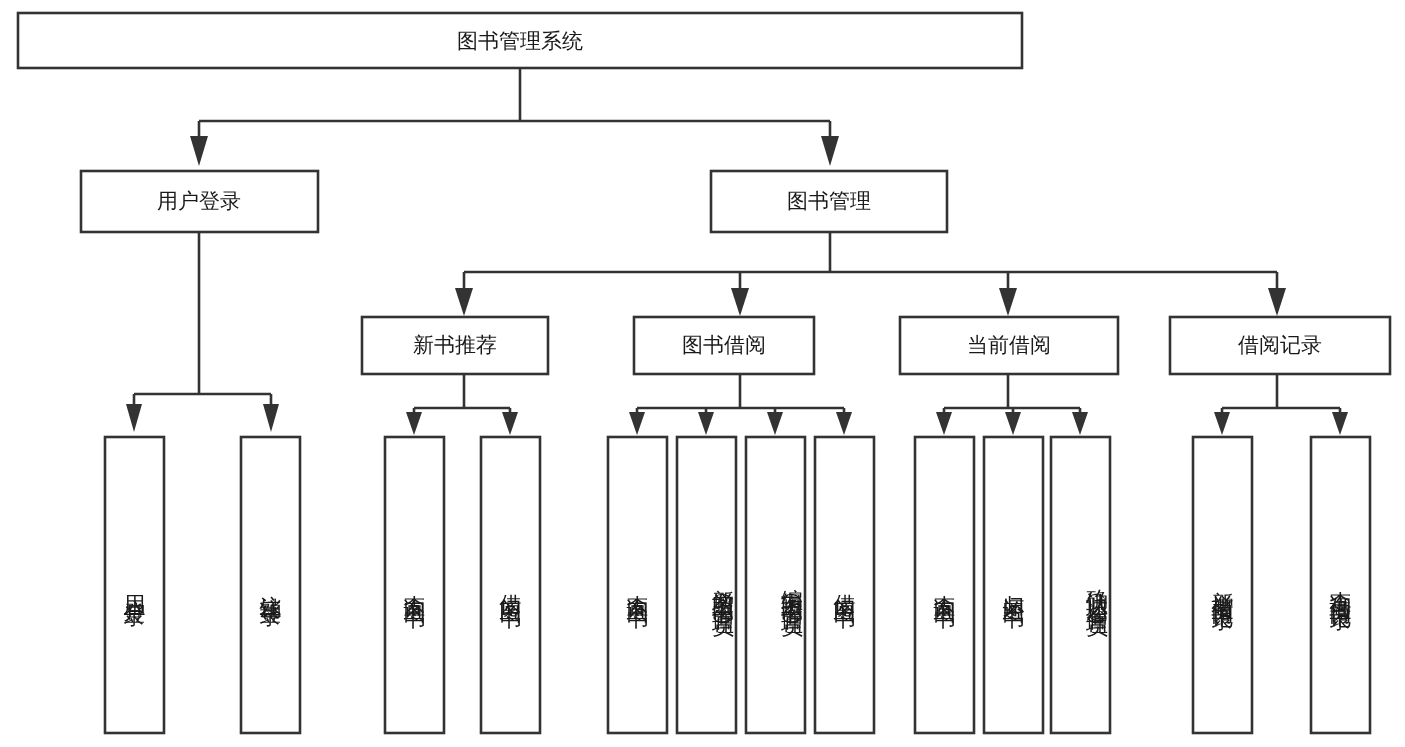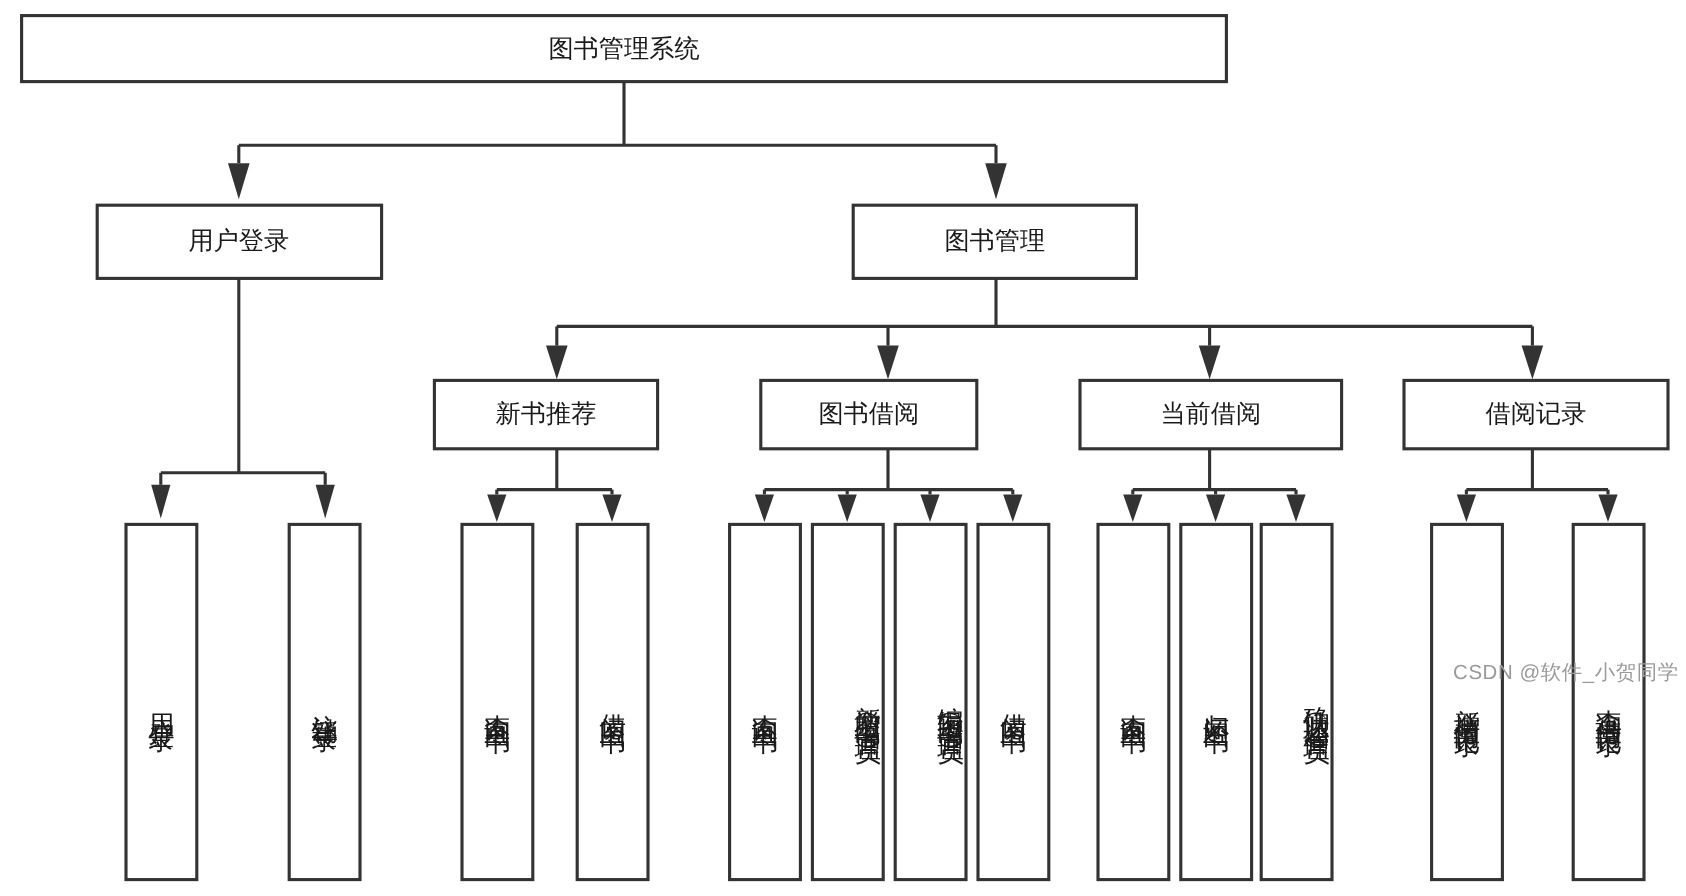--- a/index.html
+++ b/index.html
@@ -240,15 +240,14 @@
   <div class="leaf-label" style="left:746px; top:444px; width:59px; height:289px;">编辑图书（管理员）</div>
   <div class="leaf-label centered" style="left:815px; top:437px; width:59px; height:296px;">借阅图书</div>
 
   <div class="leaf-label centered" style="left:915px; top:437px; width:59px; height:296px;">查询图书</div>
   <div class="leaf-label centered" style="left:984px; top:437px; width:59px; height:296px;">归还图书</div>
   <div class="leaf-label" style="left:1051px; top:444px; width:59px; height:289px;">确认归还（管理员）</div>
 
   <div class="leaf-label centered" style="left:1193px; top:437px; width:59px; height:296px;">新增借阅记录</div>
   <div class="leaf-label centered" style="left:1311px; top:437px; width:59px; height:296px;">查询借阅记录</div>
 
-  <div id="watermark">CSDN @软件_小贺同学</div>
 
 </div>
 
 </body></html>

